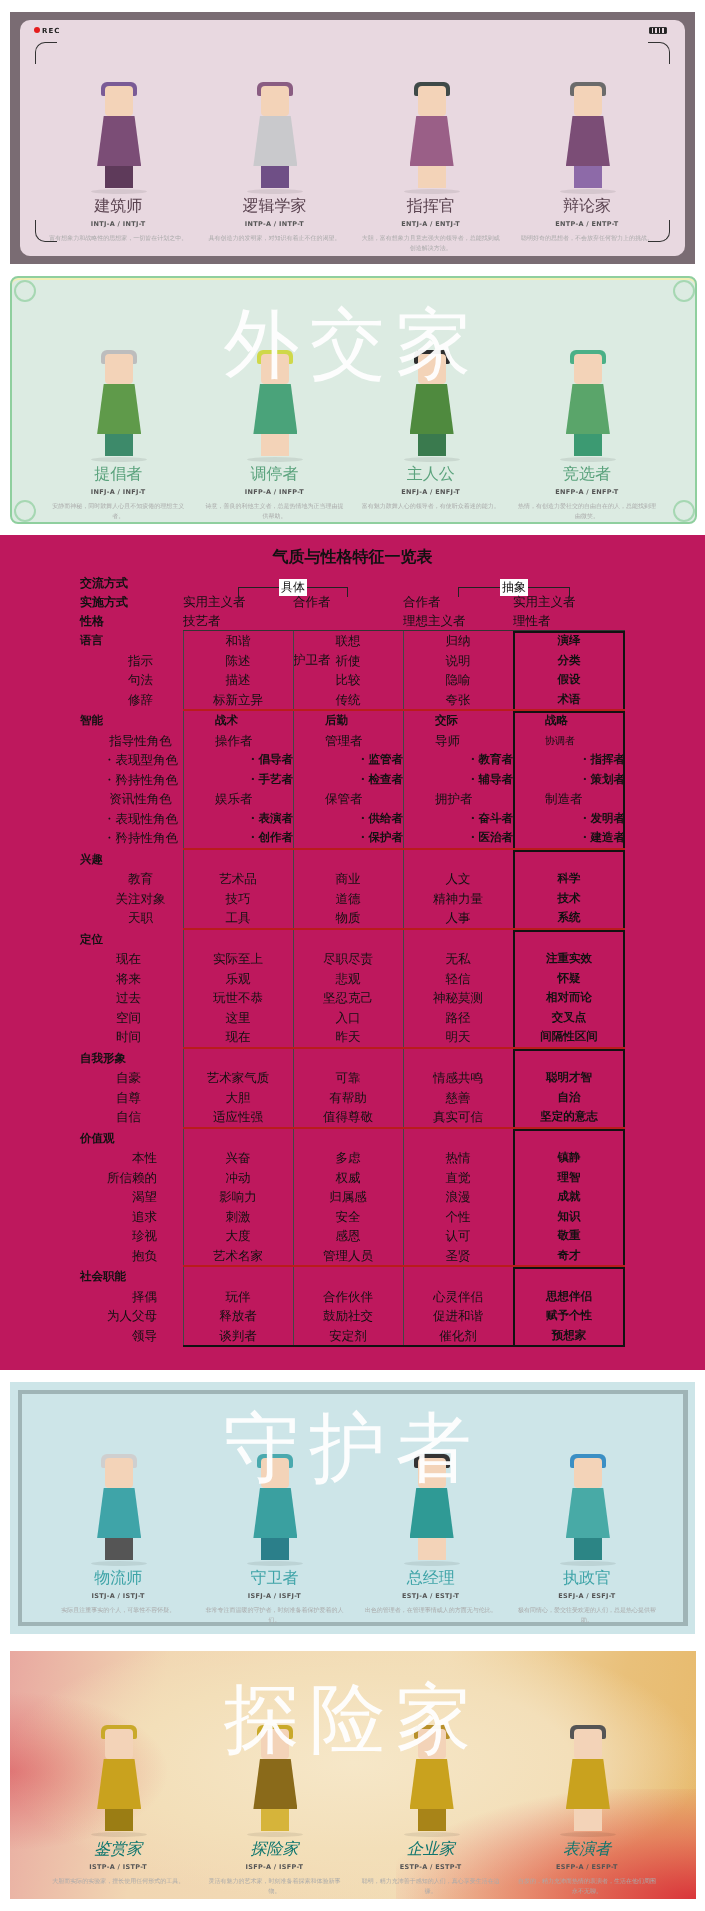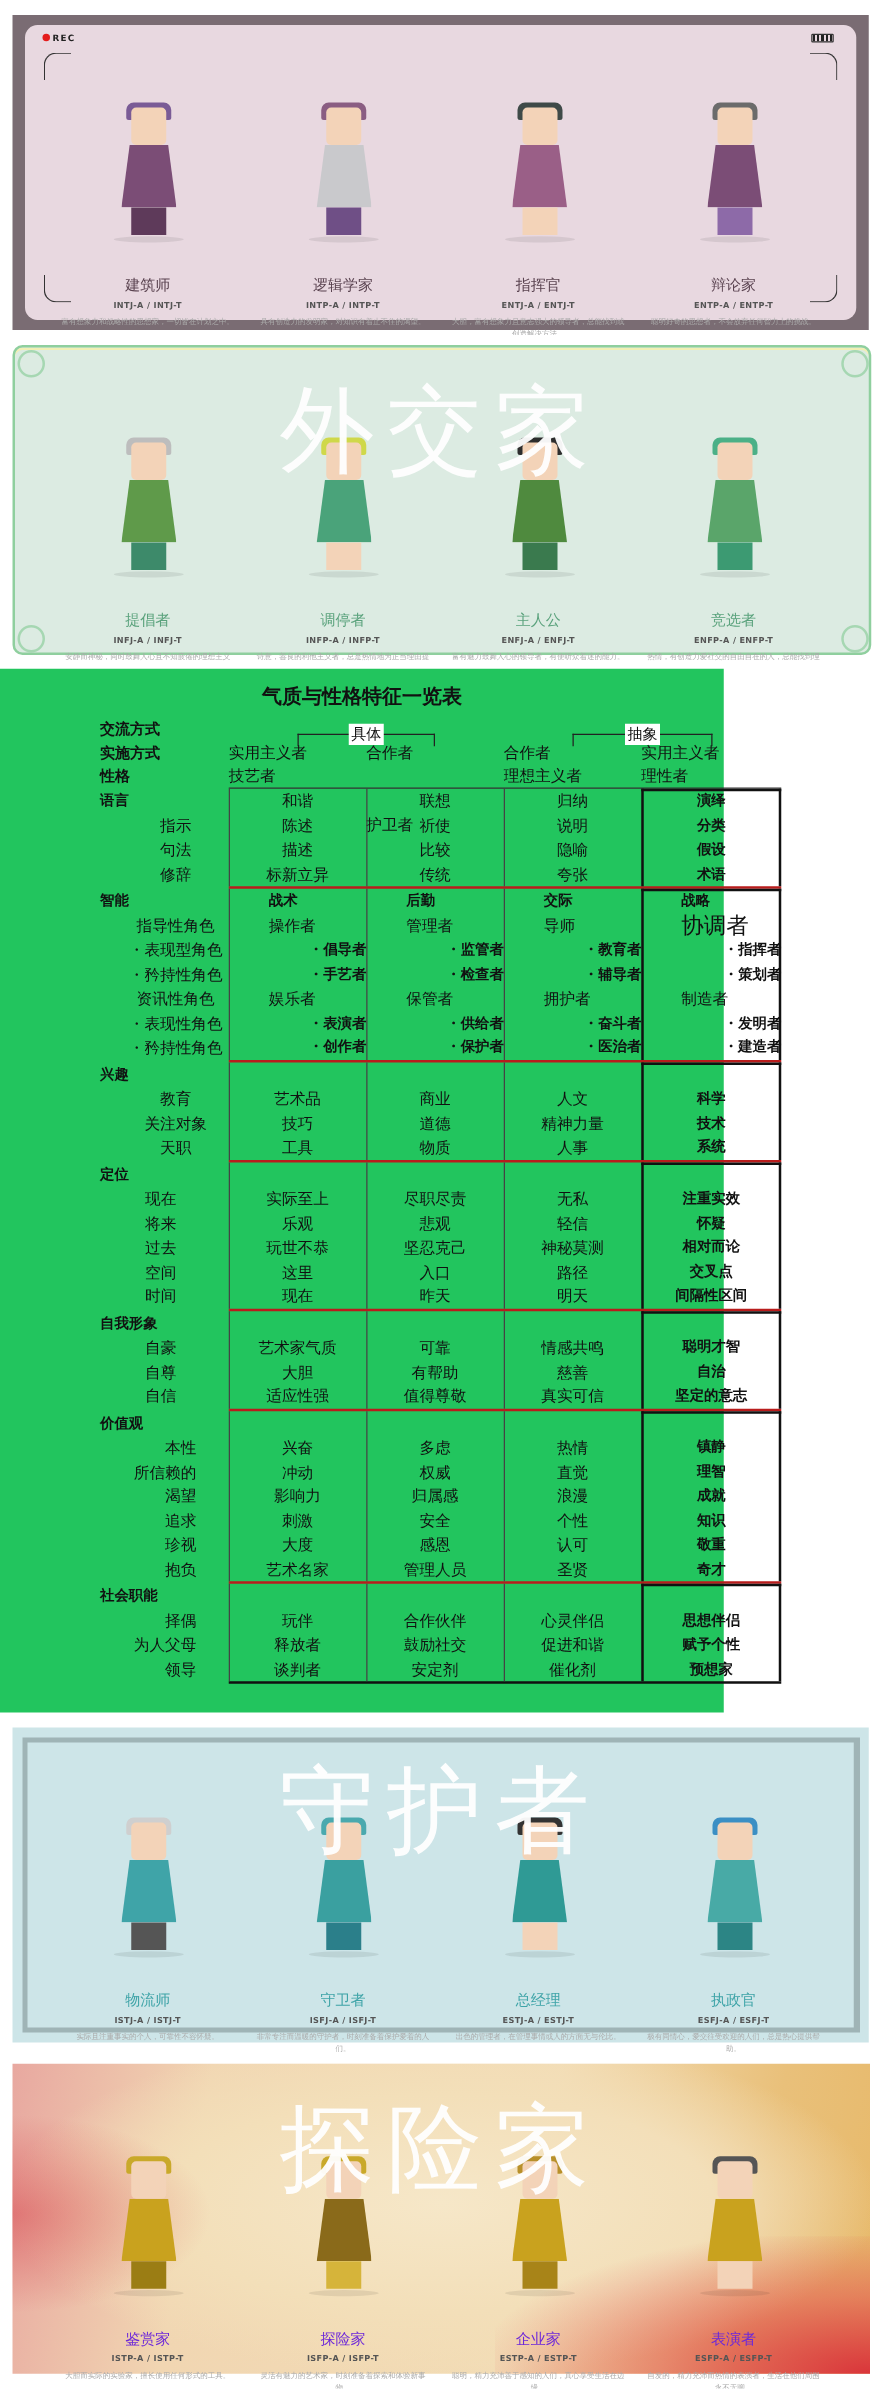--- a/index.html
+++ b/index.html
@@ -8,21 +8,21 @@
   .panel { position: absolute; left: 0; width: 705px; overflow: hidden; }
   .panel-title { position: absolute; left: 0; width: 100%; text-align: center; color: #ffffff; font-weight: 300; font-size: 76px; letter-spacing: 10px; line-height: 1; z-index: 3; opacity: 0.95; font-family: "DejaVu Sans", sans-serif; }
   .chars { position: absolute; left: 40px; right: 40px; display: flex; justify-content: space-around; }
   .char { width: 150px; text-align: center; position: relative; }
   .figure { width: 70px; height: 110px; margin: 0 auto; position: relative; }
   .fig-head { position: absolute; left: 22px; top: 4px; width: 28px; height: 30px; border-radius: 4px; }
   .fig-hair { position: absolute; left: 18px; top: 0; width: 36px; height: 14px; border-radius: 6px 6px 2px 2px; }
   .fig-body { position: absolute; left: 14px; top: 34px; width: 44px; height: 50px; clip-path: polygon(15% 0, 85% 0, 100% 100%, 0 100%); }
   .fig-legs { position: absolute; left: 22px; top: 84px; width: 28px; height: 22px; }
   .fig-shadow { position: absolute; left: 8px; bottom: -2px; width: 56px; height: 5px; border-radius: 50%; background: rgba(0,0,0,0.08); }
-  .char-name { font-size: 12px; margin-top: 28px; font-family: "DejaVu Serif", serif; text-align: center; }
+  .char-name { font-size: 16px; margin-top: 4px; font-family: "DejaVu Serif", serif; text-align: center; }
   .char-code { font-size: 6.5px; font-weight: bold; color: #555; margin-top: 3px; letter-spacing: 0.3px; }
   .char-desc { font-size: 6px; color: #aaa; margin-top: 5px; line-height: 1.6; padding: 0 6px; }
 
   
   #p1 { top: 0; height: 268px; background: #ffffff; }
   #p1 .frame { position: absolute; left: 10px; top: 12px; width: 685px; height: 252px; background: #7a6c73; }
   #p1 .inner { position: absolute; left: 20px; top: 20px; width: 665px; height: 236px; background: #e8d8e0; border-radius: 10px; }
   .rec { position: absolute; left: 34px; top: 27px; font-size: 7px; font-weight: bold; color: #222; letter-spacing: 1px; z-index: 4; }
   .rec-dot { display: inline-block; width: 6px; height: 6px; background: #e41c1c; border-radius: 50%; margin-right: 2px; vertical-align: 0; }
   .battery { position: absolute; right: 38px; top: 27px; width: 18px; height: 7px; border: 1px solid #333; border-radius: 1px; z-index: 4; background: repeating-linear-gradient(90deg, #222 0 2px, transparent 2px 3.5px); }
@@ -37,21 +37,21 @@
 
   
   #p2 { top: 270px; height: 262px; background: #ffffff; }
   #p2 .inner { position: absolute; left: 10px; top: 6px; width: 687px; height: 248px; background: #dcebe2; border: 2px solid #8fcf9e; border-radius: 8px; box-shadow: inset 0 2px 0 #f1efb4; }
   #p2 .vine { position: absolute; width: 22px; height: 22px; border: 2px solid #8fcf9e; border-radius: 50%; z-index: 2; opacity: 0.7; }
   #p2 .panel-title { top: 36px; }
   #p2 .chars { top: 80px; }
   #p2 .char-name { color: #5aa27c; }
 
   
-  #tbl { position: absolute; left: 0; top: 535px; width: 579px; height: 835px; background: #22c55e; font-family: "DejaVu Serif", serif; color: #111; }
+  #tbl { position: absolute; left: 0; top: 535px; width: 705px; height: 835px; background: #be185d; font-family: "DejaVu Serif", serif; color: #111; }
   .tbl-title { position: absolute; top: 12px; left: 0; width: 100%; text-align: center; font-size: 16px; font-weight: bold; font-family: "DejaVu Sans", sans-serif; }
   .hdr-label { position: absolute; left: 80px; font-size: 12px; font-weight: bold; font-family: "DejaVu Sans", sans-serif; }
   .hdr-cell { position: absolute; width: 110px; font-size: 12.5px; }
   .bracket { position: absolute; height: 10px; border: 1px solid #222; border-bottom: none; top: 52px; }
   .bracket-label { position: absolute; top: 44px; font-size: 12px; background: #fff; padding: 0 2px; transform: translateX(-50%); }
   .grid { position: absolute; left: 183px; top: 95px; width: 442px; }
   .sec { position: relative; border-bottom: 2px solid #b91c1c; }
   .sec-cols { position: absolute; inset: 0; display: flex; }
   .sec-cols div { width: 110px; border-left: 1px solid #444; }
   .sec-cols div:last-child { width: 112px; border-left: 2px solid #111; border-right: 2px solid #111; }
@@ -79,21 +79,21 @@
   #p4 { top: 1645px; height: 266px; background: #ffffff; }
   #p4 .inner { position: absolute; left: 10px; top: 6px; width: 686px; height: 248px;
     background:
       radial-gradient(ellipse at 50% 45%, #f6e7c8 0%, #f3dfb9 45%, rgba(243,223,185,0) 72%),
       linear-gradient(100deg, #e8a8a0 0%, #f1d6b2 22%, #f2dcb5 60%, #e9c07a 85%, #e7b96a 100%);
   }
   #p4 .inner::after { content: ""; position: absolute; right: 0; bottom: 0; width: 300px; height: 110px; background: radial-gradient(ellipse at 100% 100%, rgba(215,30,50,0.85) 0%, rgba(225,60,70,0.45) 40%, rgba(255,255,255,0) 75%); }
   #p4 .inner::before { content: ""; position: absolute; left: 0; top: 40px; width: 160px; height: 160px; background: radial-gradient(ellipse at 0% 50%, rgba(215,70,80,0.55) 0%, rgba(255,255,255,0) 70%); }
   #p4 .panel-title { top: 36px; }
   #p4 .chars { top: 80px; z-index: 2; }
-  #p4 .char-name { color: #6d28d9; }
+  #p4 .char-name { color: #0f766e; font-style: italic; }
 </style>
 </head>
 <body>
 
 <section class="panel" id="p1">
   <div class="frame"></div>
   <div class="inner"></div>
   <div class="rec"><span class="rec-dot"></span><span>REC</span></div>
   <div class="battery"></div>
   <div class="corner c-tl"></div>
@@ -283,21 +283,21 @@
         <span class="cell bold left">战术</span>
         <span class="cell bold left">后勤</span>
         <span class="cell bold left">交际</span>
         <span class="cell bold left">战略</span>
       </div>
       <div class="sec-row">
         <span class="lbl ind1">指导性角色</span>
         <span class="cell left">操作者</span>
         <span class="cell left">管理者</span>
         <span class="cell left">导师</span>
-        <span class="cell left" style="font-weight:normal;font-family:Liberation Sans, sans-serif;font-size:18px;">协调者</span>
+        <span class="cell left" style="font-weight:normal;font-family:Liberation Sans, sans-serif;font-size:10px;">协调者</span>
       </div>
       <div class="sec-row">
         <span class="lbl ind1">・表现型角色</span>
         <span class="cell bold leftb">・倡导者</span>
         <span class="cell bold leftb">・监管者</span>
         <span class="cell bold leftb">・教育者</span>
         <span class="cell bold leftb">・指挥者</span>
       </div>
       <div class="sec-row">
         <span class="lbl ind1">・矜持性角色</span>

